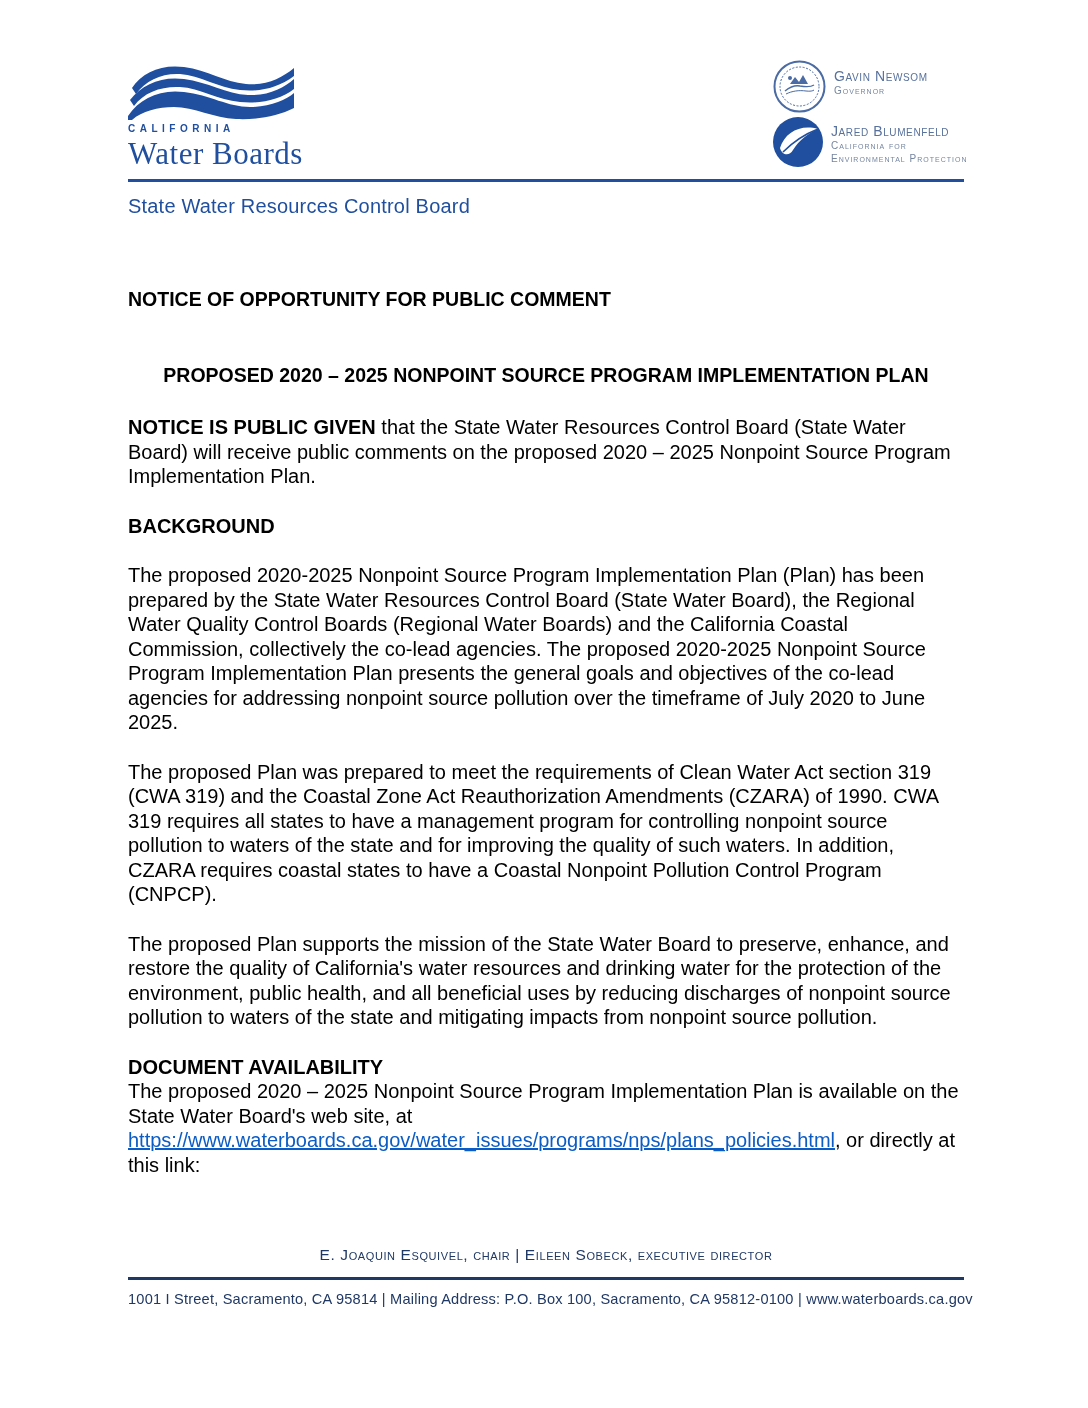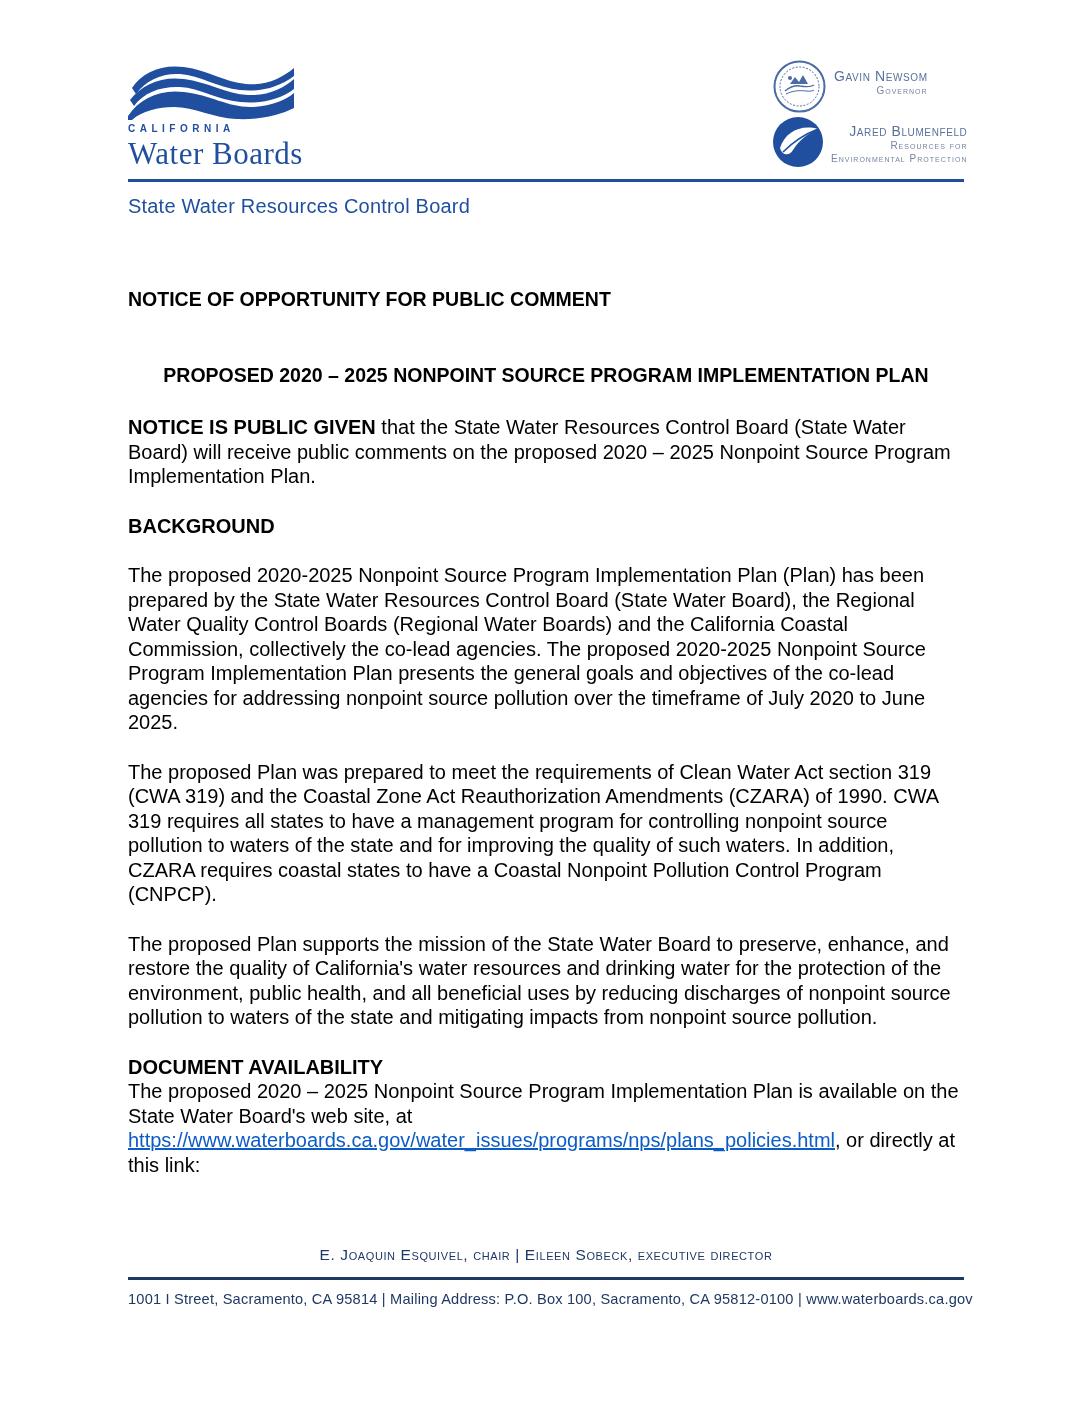--- a/index.html
+++ b/index.html
@@ -26,21 +26,21 @@
     margin-top:3px;
     font-size:10px;font-weight:bold;letter-spacing:4.5px;
     color:var(--brand);
   }
   .logo .wordmark{
     margin-top:2px;
     font-family:"Liberation Serif", serif;
     font-size:31px;letter-spacing:0.5px;
     color:var(--brand);
   }
-  .officials{position:absolute;left:773px;top:60px;width:260px;text-align:right;}
+  .officials{position:absolute;left:773px;top:60px;width:260px;}
   .official{display:flex;align-items:flex-start;}
   .official + .official{margin-top:4px;}
   .official .icon{flex:0 0 auto;margin-right:8px;}
   .off-text{padding-top:9px;}
   .off-text.second{padding-top:7px;}
   .off-name{
     font-variant:small-caps;
     font-size:14px;letter-spacing:0.6px;
     color:var(--muted);
     line-height:14px;
@@ -129,21 +129,21 @@
       </div>
     </div>
     <div class="official">
       <svg class="icon" width="50" height="50" viewBox="0 0 50 50" aria-hidden="true">
         <circle cx="25" cy="25" r="25" fill="#1f4f9e"></circle>
         <path d="M7,31 C12,15 28,7 45,12 C36,16 26,23 20,33 C16,40 9,38 7,31 Z" fill="#ffffff"></path>
         <path d="M10,35 C20,25 32,17 45,12" fill="none" stroke="#1f4f9e" stroke-width="1.6"></path>
       </svg>
       <div class="off-text second">
         <div class="off-name">Jared Blumenfeld</div>
-        <div class="off-title">Resources for</div>
+        <div class="off-title">California for</div>
         <div class="off-title">Environmental Protection</div>
       </div>
     </div>
   </div>
 
   <div class="header-rule"></div>
   <div class="dept">State Water Resources Control Board</div>
 
   <div class="content">
     <h1>NOTICE OF OPPORTUNITY FOR PUBLIC COMMENT</h1>

